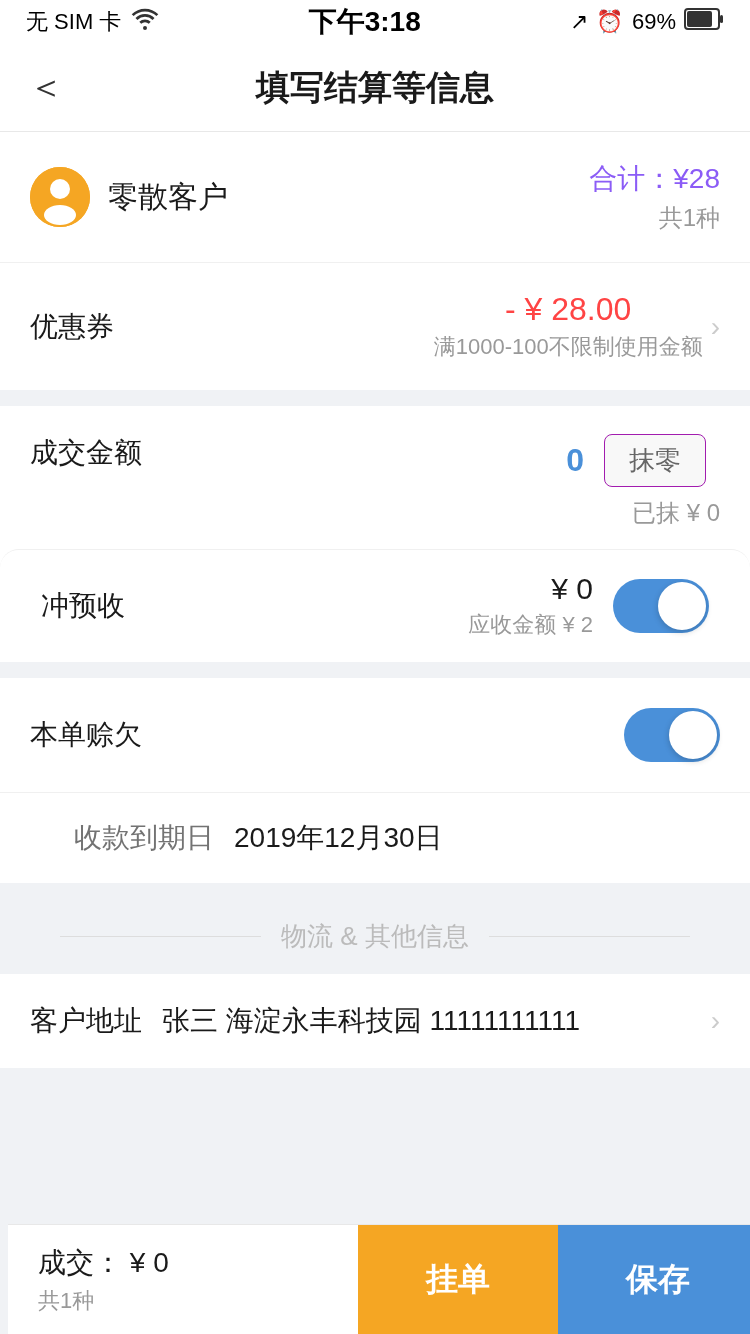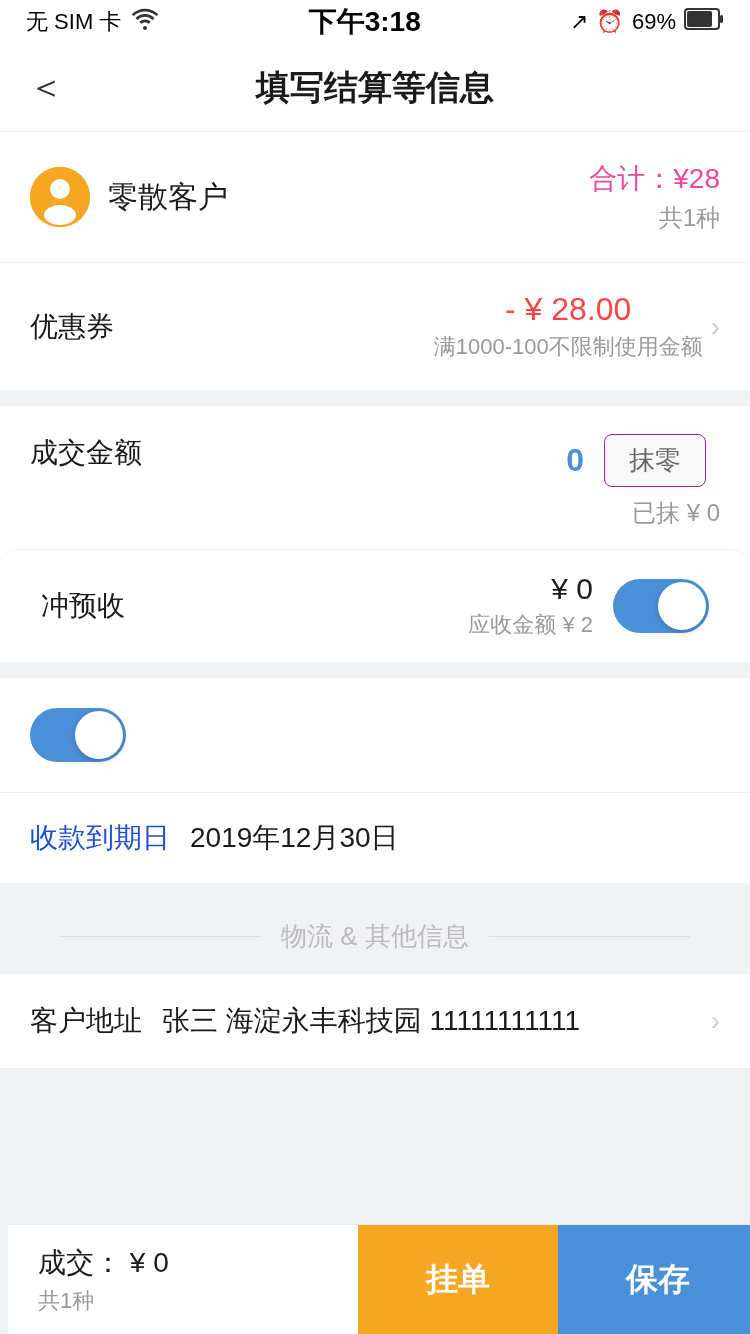--- a/index.html
+++ b/index.html
@@ -104,21 +104,21 @@
     }
     .customer-name {
       font-size: 30px;
       color: #1a1a1a;
     }
     .customer-right {
       text-align: right;
     }
     .total-label {
       font-size: 28px;
-      color: #ec4899;
+      color: #8b5cf6;
     }
     .total-count {
       font-size: 24px;
       color: #999;
       margin-top: 4px;
     }
 
     
     .coupon-row {
       display: flex;
@@ -261,21 +261,22 @@
     
     .due-row {
       display: flex;
       align-items: center;
       padding: 26px 30px;
       border-top: 1px solid #f0f0f0;
       gap: 20px;
     }
     .due-label {
       font-size: 28px;
-      color: #1d4ed8;
+      color: #737373;
+      margin-left: 44px;
     }
     .due-date {
       font-size: 28px;
       color: #1a1a1a;
     }
     .logistics-line {
       display: flex;
       align-items: center;
       justify-content: center;
       gap: 20px;
@@ -449,20 +450,21 @@
         </div>
         <div class="toggle">
           <div class="toggle-knob"></div>
         </div>
       </div>
     </div>
   </div>
 
   <div class="card">
     <div class="debt-row">
+      <span class="debt-label">本单赊欠</span>
       <div class="toggle">
         <div class="toggle-knob"></div>
       </div>
     </div>
     <div class="due-row">
       <span class="due-label">收款到期日</span>
       <span class="due-date">2019年12月30日</span>
     </div>
   </div>
 

